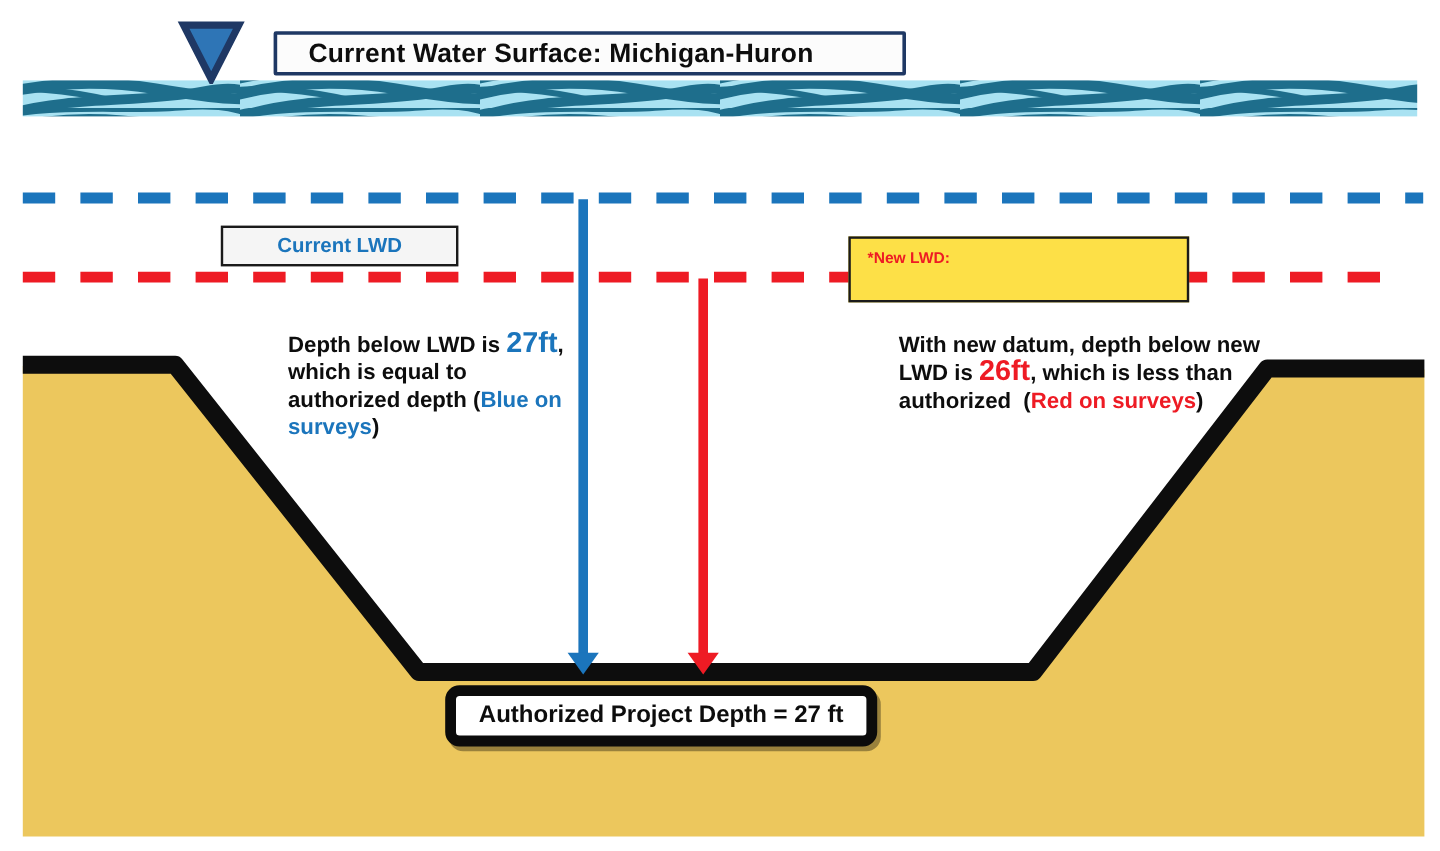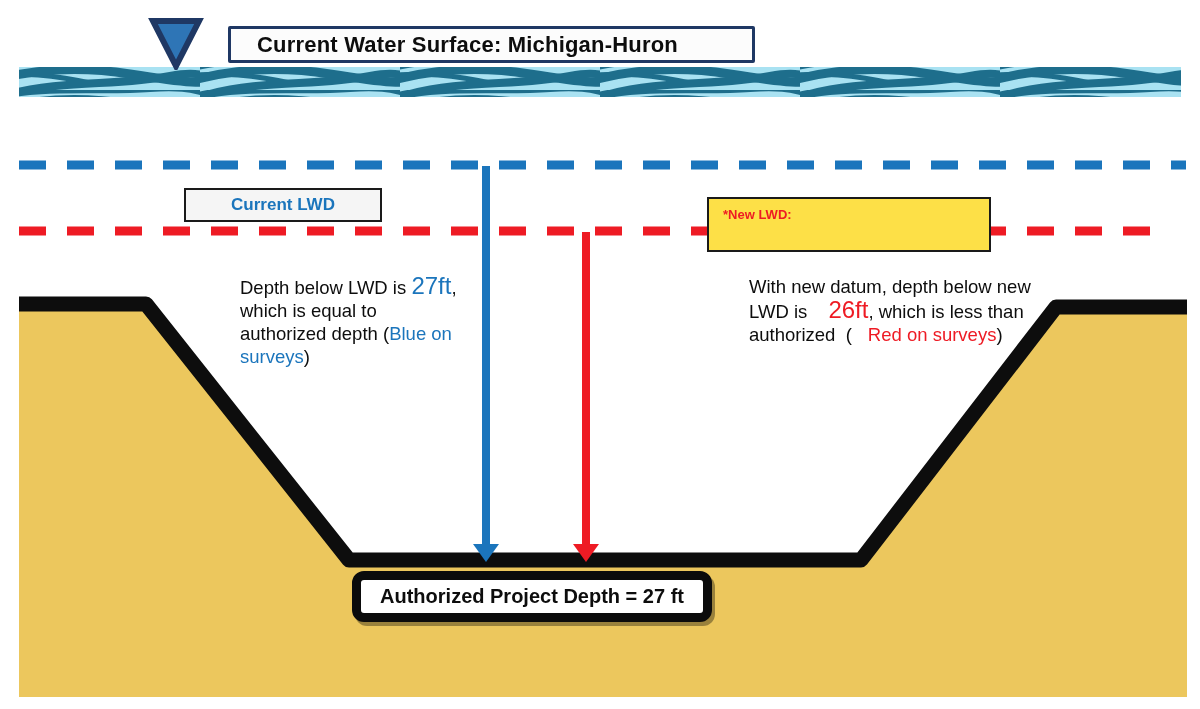--- a/index.html
+++ b/index.html
@@ -30,31 +30,31 @@
   .newlwd-box{
     left:707px;top:197px;width:284px;height:55px;box-sizing:border-box;
     border:2px solid #1a1a1a;background:#fde047;
     padding:5px 0 0 14px;line-height:21px;font-size:13px;color:#0d0d0d;
   }
   .newlwd-box .l1{color:#EE1B24;font-weight:bold;}
   .newlwd-box .b{font-weight:bold;}
 
   
   .note{
-    white-space:pre-wrap;font-weight:normal;font-size:18.5px;line-height:23px;color:#0d0d0d;
+    white-space:pre-wrap;font-weight:bold;font-size:18.5px;line-height:23px;color:#0d0d0d;
   }
   .note-left{left:240px;top:274px;width:270px;}
   .note-right{left:749px;top:275px;width:330px;}
   .blue{color:#1B75BC;}
-  .red{color:#EE1B24;margin-left:16px;}
+  .red{color:#EE1B24;}
   .big{font-size:24px;line-height:1;}
 
   
   .depth-box{
-    left:352px;top:571px;width:360px;height:51px;box-sizing:border-box;
+    left:371px;top:571px;width:360px;height:51px;box-sizing:border-box;
     border:9px solid #0b0b0b;border-radius:12px;background:#ffffff;
     box-shadow:3px 4px 0 rgba(0,0,0,0.35);
     display:flex;align-items:center;justify-content:center;
     font-weight:bold;font-size:20px;color:#0d0d0d;
   }
 </style>
 </head>
 <body>
 
 <div id="stage">

